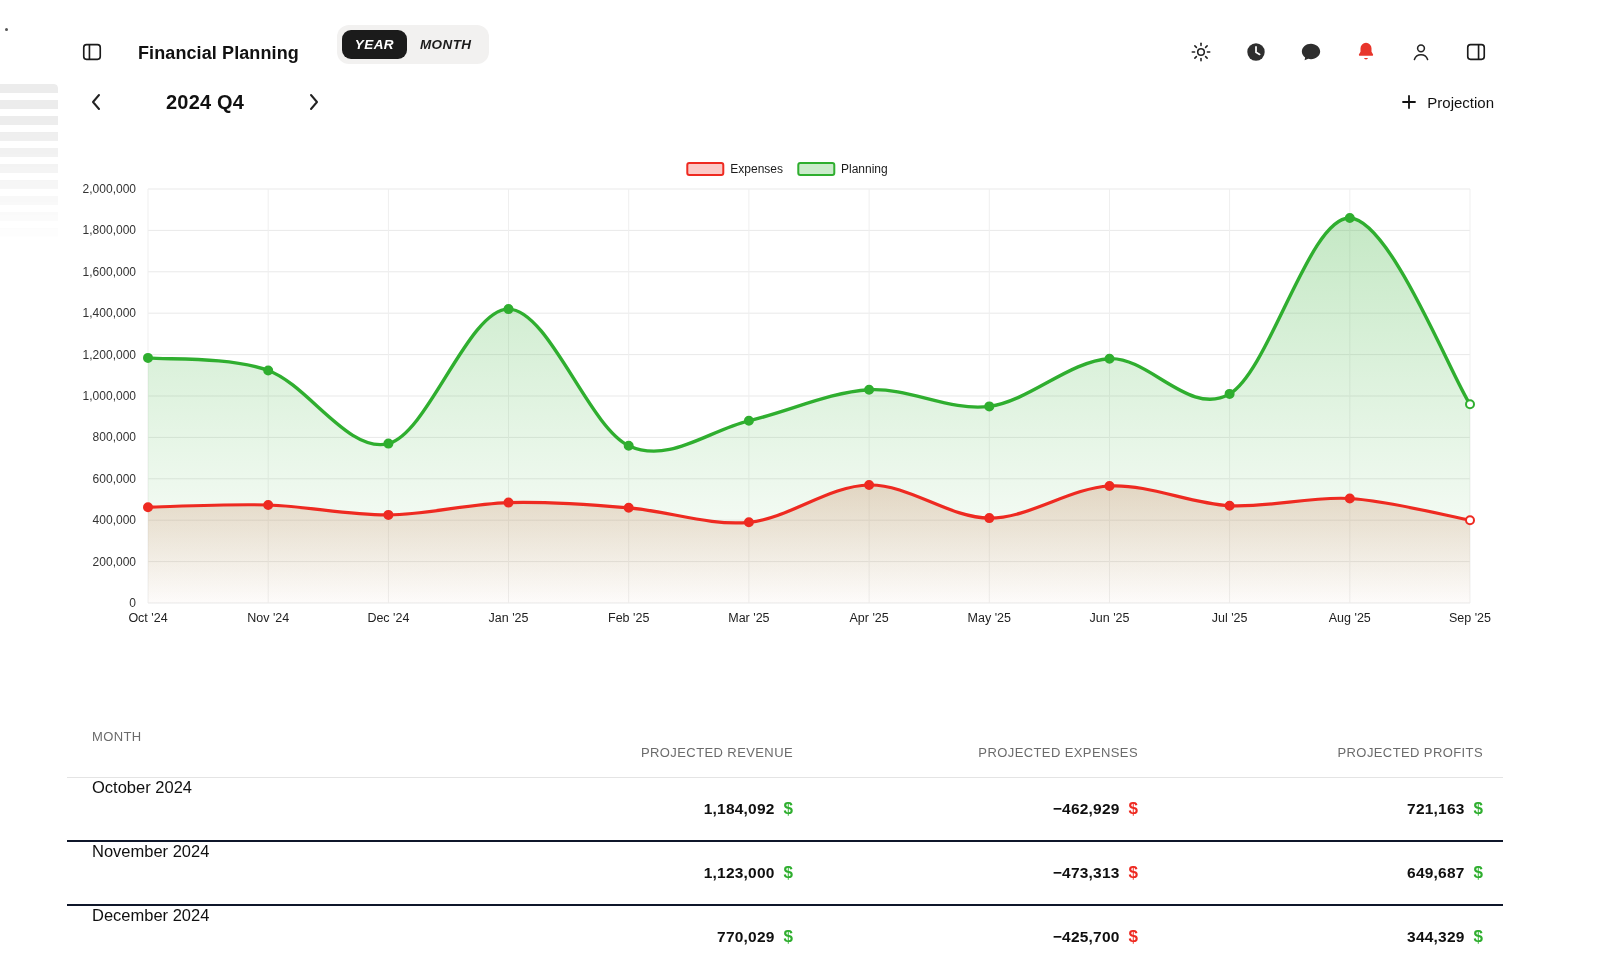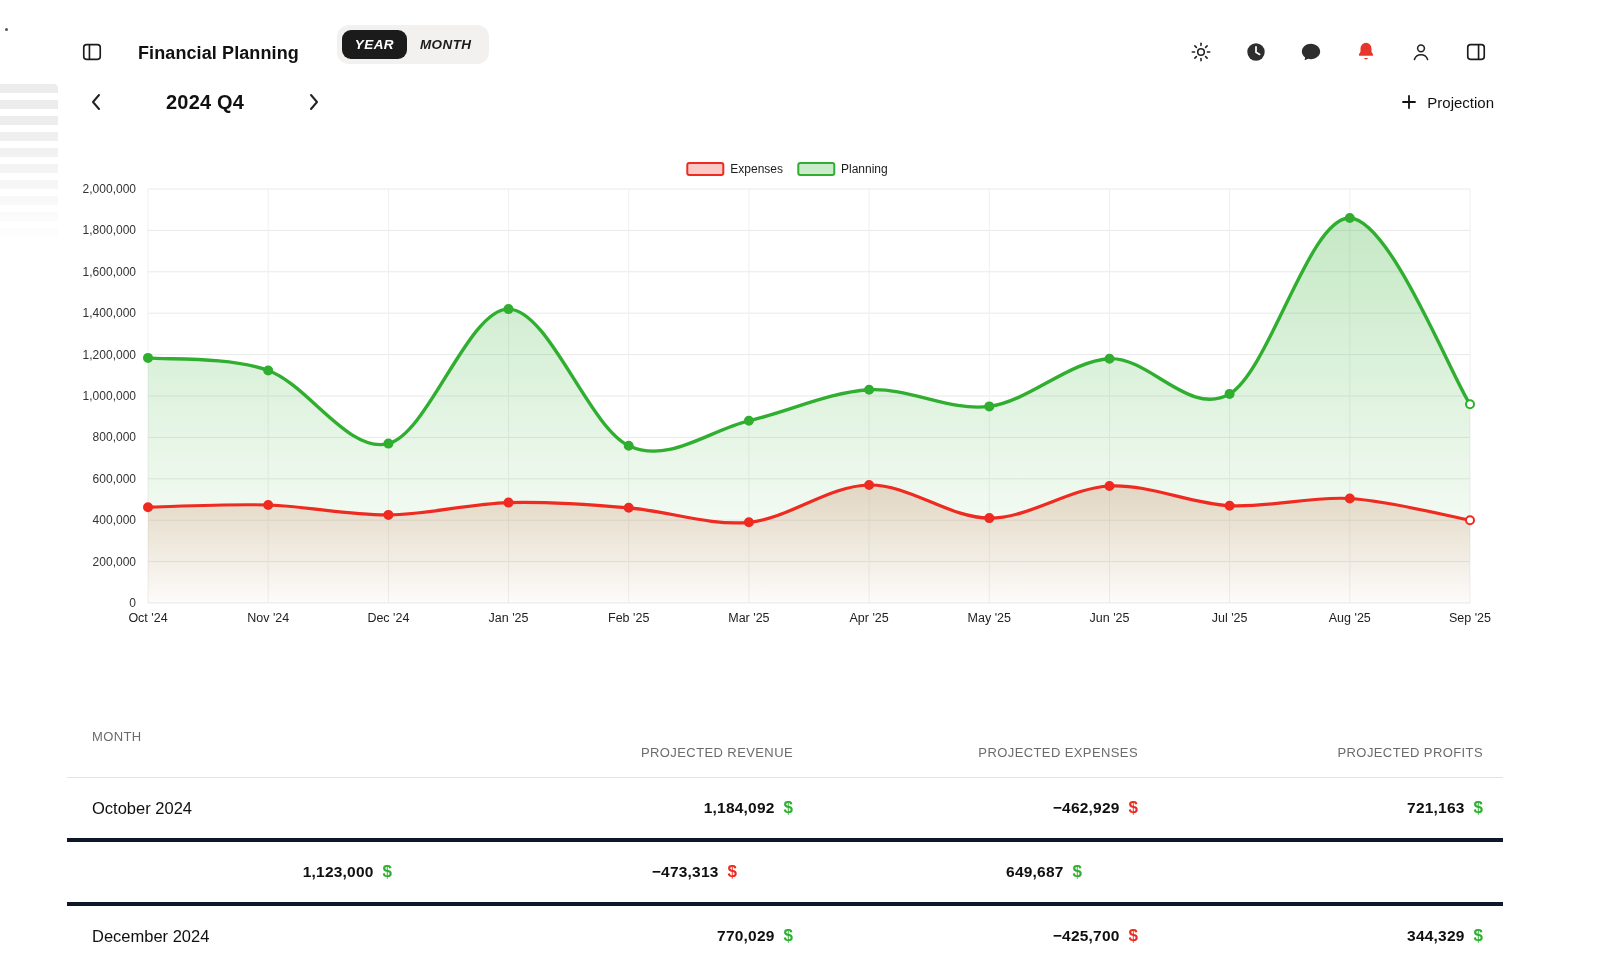--- a/index.html
+++ b/index.html
@@ -41,21 +41,21 @@
   .legend { position:absolute; top:26px; left:787px; transform:translateX(-50%);
     display:flex; align-items:center; gap:14px; }
   .legend-item { display:flex; align-items:flex-start; gap:6px; }
   .legend-swatch { width:38px; height:14px; border-radius:3px; border:2px solid #999; }
   .legend-label { font-size:12px; color:#1c1c1c; }
 
   
   .table-section { margin:58px 97px 0 67px; }
   .t-head { display:flex; align-items:center; padding:14px 0 17px 0; border-bottom:1px solid #e4e4e4;
     font-size:13px; color:#6b6b6b; letter-spacing:.4px; }
-  .t-row { display:flex; align-items:center; height:64px; border-bottom:4px solid #0f172a; }
+  .t-row { display:flex; height:64px; border-bottom:2px solid #0f172a; }
   .t-month-col { flex:1; padding-left:25px; }
   .t-num-col { width:345px; display:flex; justify-content:flex-end; padding-right:20px;margin-top:32px; }
   .t-month { flex:1; padding-left:25px; font-size:16.5px; color:#101010; }
   .t-num { width:345px; display:flex; justify-content:flex-end; align-items:center; padding-right:20px; }
   .t-val { font-size:15.5px; font-weight:700; letter-spacing:.2px; color:#0f0f0f; }
   .t-cur { font-size:17px; font-weight:700; margin-left:9px; }
 </style>
 </head>
 <body>
 
@@ -260,20 +260,21 @@
         <div class="t-num">
           <span class="t-val">−462,929</span>
           <span class="t-cur" style="color:#ee2a21">$</span>
         </div>
         <div class="t-num">
           <span class="t-val">721,163</span>
           <span class="t-cur" style="color:#2fae2f">$</span>
         </div>
       </div>
       <div class="t-row">
+        <div class="t-month">November 2024</div>
         <div class="t-num">
           <span class="t-val">1,123,000</span>
           <span class="t-cur" style="color:#2fae2f">$</span>
         </div>
         <div class="t-num">
           <span class="t-val">−473,313</span>
           <span class="t-cur" style="color:#ee2a21">$</span>
         </div>
         <div class="t-num">
           <span class="t-val">649,687</span>

